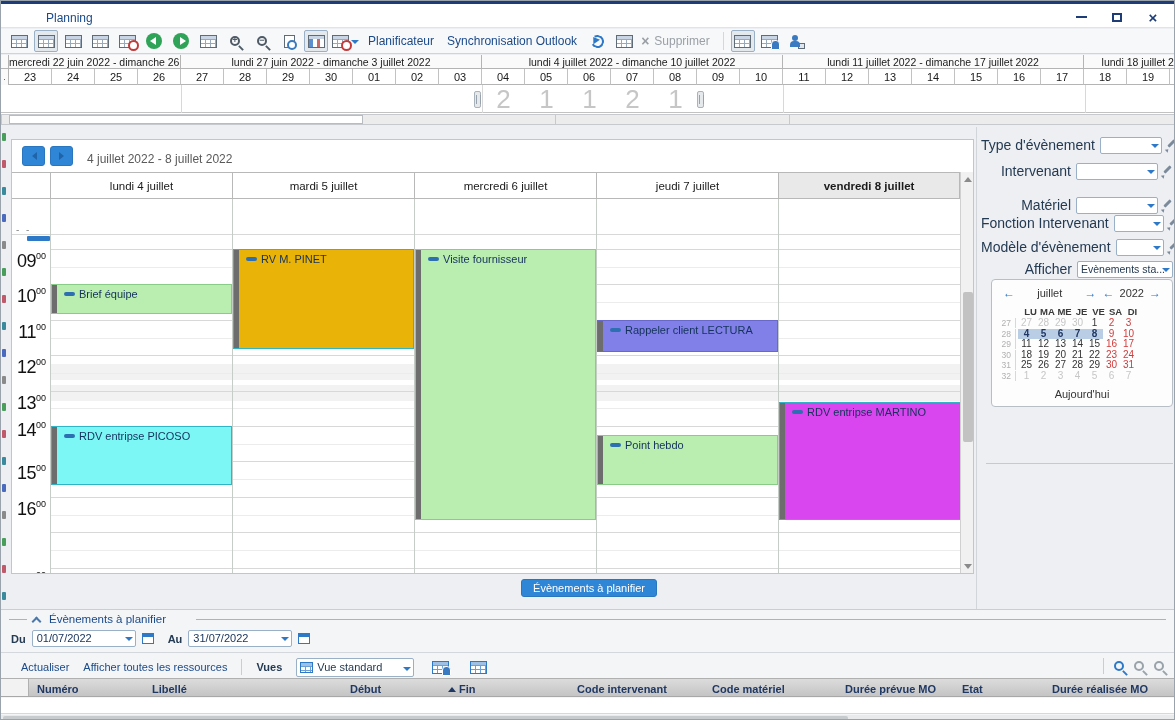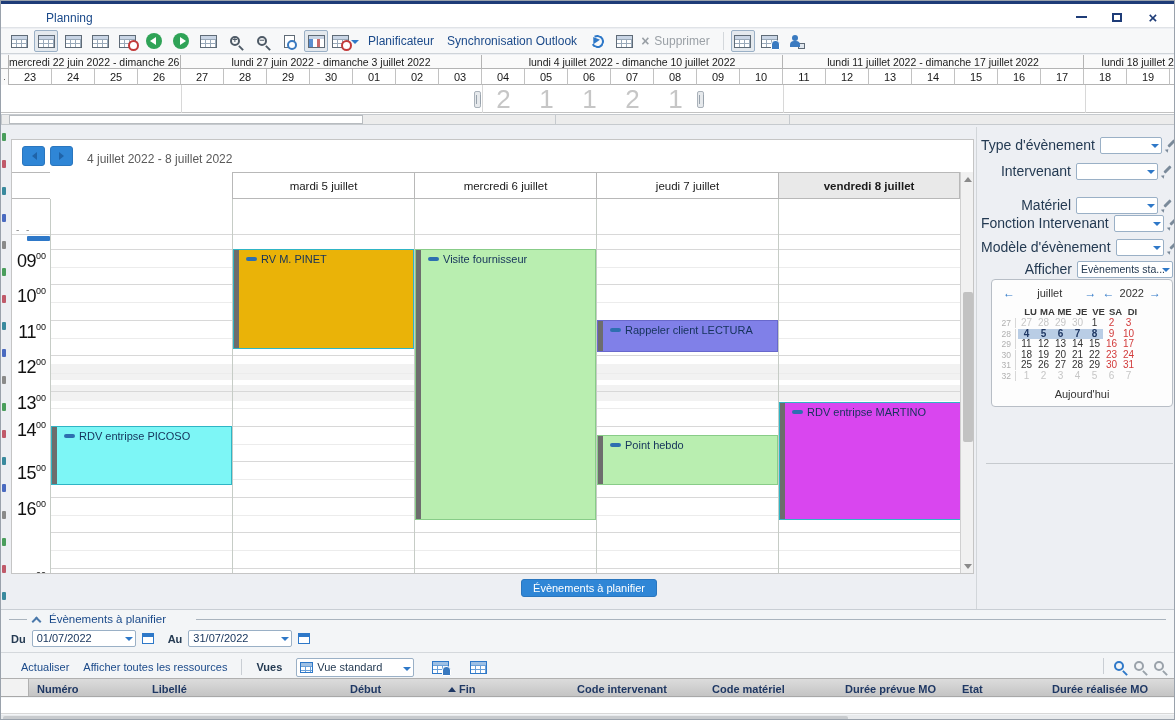--- a/index.html
+++ b/index.html
@@ -370,20 +370,21 @@
       <div class="pl-nav" style="left:10px;top:6px">
           <span class="tri-l"></span>
         </div>
       <div class="pl-nav" style="left:38px;top:6px">
           <span class="tri-r"></span>
         </div>
       <div class="pl-range">4 juillet 2022 - 8 juillet 2022</div>
       <div id="pl-grid" style="position:absolute;left:0;top:0;width:961px;height:433px;overflow:hidden;">
           <div class="band" style="left: 38px; width: 910px; top: 224px; height: 16px;"></div>
           <div class="band" style="left: 38px; width: 910px; top: 245px; height: 16px;"></div>
+          <div class="dh" style="left: 38px; width: 182px;">lundi 4 juillet</div>
           <div class="dh" style="left: 220px; width: 182px;">mardi 5 juillet</div>
           <div class="dh" style="left: 402px; width: 182px;">mercredi 6 juillet</div>
           <div class="dh" style="left: 584px; width: 182px;">jeudi 7 juillet</div>
           <div class="dh sel last" style="left: 766px; width: 182px;">vendredi 8 juillet</div>
           <div class="dh" style="left: 0px; width: 38px; border-left: none;"></div>
           <div class="h-line" style="left: 0px; width: 948px; top: 94px;"></div>
           <div class="hour-label" style="top: 111px;"><span class="hn">09</span><span class="hm">00</span></div>
           <div class="h-line" style="left: 38px; width: 910px; top: 109px;"></div>
           <div class="hh-line" style="left: 38px; width: 910px; top: 126.7px;"></div>
           <div class="hour-label" style="top: 146.4px;"><span class="hn">10</span><span class="hm">00</span></div>
@@ -413,20 +414,21 @@
           <div class="hour-label" style="top: 429.6px;"><span class="hn">18</span><span class="hm">00</span></div>
           <div class="h-line" style="left: 38px; width: 910px; top: 427.6px;"></div>
           <div class="gutter-dash" style="left: 4px; top: 84px;">- -</div>
           <div class="cur-bar" style="left: 15px; top: 96px; width: 23px;"></div>
           <div class="v-line" style="left: 38px; top: 59px; height: 374px;"></div>
           <div class="v-line" style="left: 220px; top: 59px; height: 374px;"></div>
           <div class="v-line" style="left: 402px; top: 59px; height: 374px;"></div>
           <div class="v-line" style="left: 584px; top: 59px; height: 374px;"></div>
           <div class="v-line" style="left: 766px; top: 59px; height: 374px;"></div>
           <div class="v-line" style="left: 948px; top: 59px; height: 374px;"></div>
+          <div class="event" style="left: 39px; width: 181px; top: 144.4px; height: 29.5px; background: rgb(185, 238, 176); border-color: rgb(136, 204, 136);"><span class="acc"></span><span class="ev-dash"></span><span>Brief équipe</span></div>
           <div class="event" style="left: 39px; width: 181px; top: 286px; height: 59px; background: rgb(125, 246, 246); border-color: rgb(47, 181, 197);"><span class="acc"></span><span class="ev-dash"></span><span>RDV entripse PICOSO</span></div>
           <div class="event" style="left: 221px; width: 181px; top: 109px; height: 100.3px; background: #eab308; border-color: rgb(47, 181, 197);"><span class="acc"></span><span class="ev-dash"></span><span>RV M. PINET</span></div>
           <div class="event" style="left: 403px; width: 181px; top: 109px; height: 271.4px; background: rgb(185, 238, 176); border-color: rgb(136, 204, 136);"><span class="acc"></span><span class="ev-dash"></span><span>Visite fournisseur</span></div>
           <div class="event" style="left: 585px; width: 181px; top: 294.9px; height: 50.1px; background: rgb(185, 238, 176); border-color: rgb(136, 204, 136);"><span class="acc"></span><span class="ev-dash"></span><span>Point hebdo</span></div>
           <div class="event" style="left: 585px; width: 181px; top: 179.8px; height: 32.4px; background: rgb(128, 128, 232); border-color: rgb(104, 104, 204);"><span class="acc"></span><span class="ev-dash"></span><span>Rappeler client LECTURA</span></div>
           <div class="event" style="left: 767px; width: 184px; top: 262.4px; height: 118px; background: #d946ef; border-color: rgb(47, 181, 197);"><span class="acc"></span><span class="ev-dash"></span><span>RDV entripse MARTINO</span></div>
           <div class="vscroll" style="left: 948px; top: 32px; width: 14px; height: 401px;">
             <div class="vs-btn" style="top: 0px;">
               <span class="vs-up"></span>
             </div>

